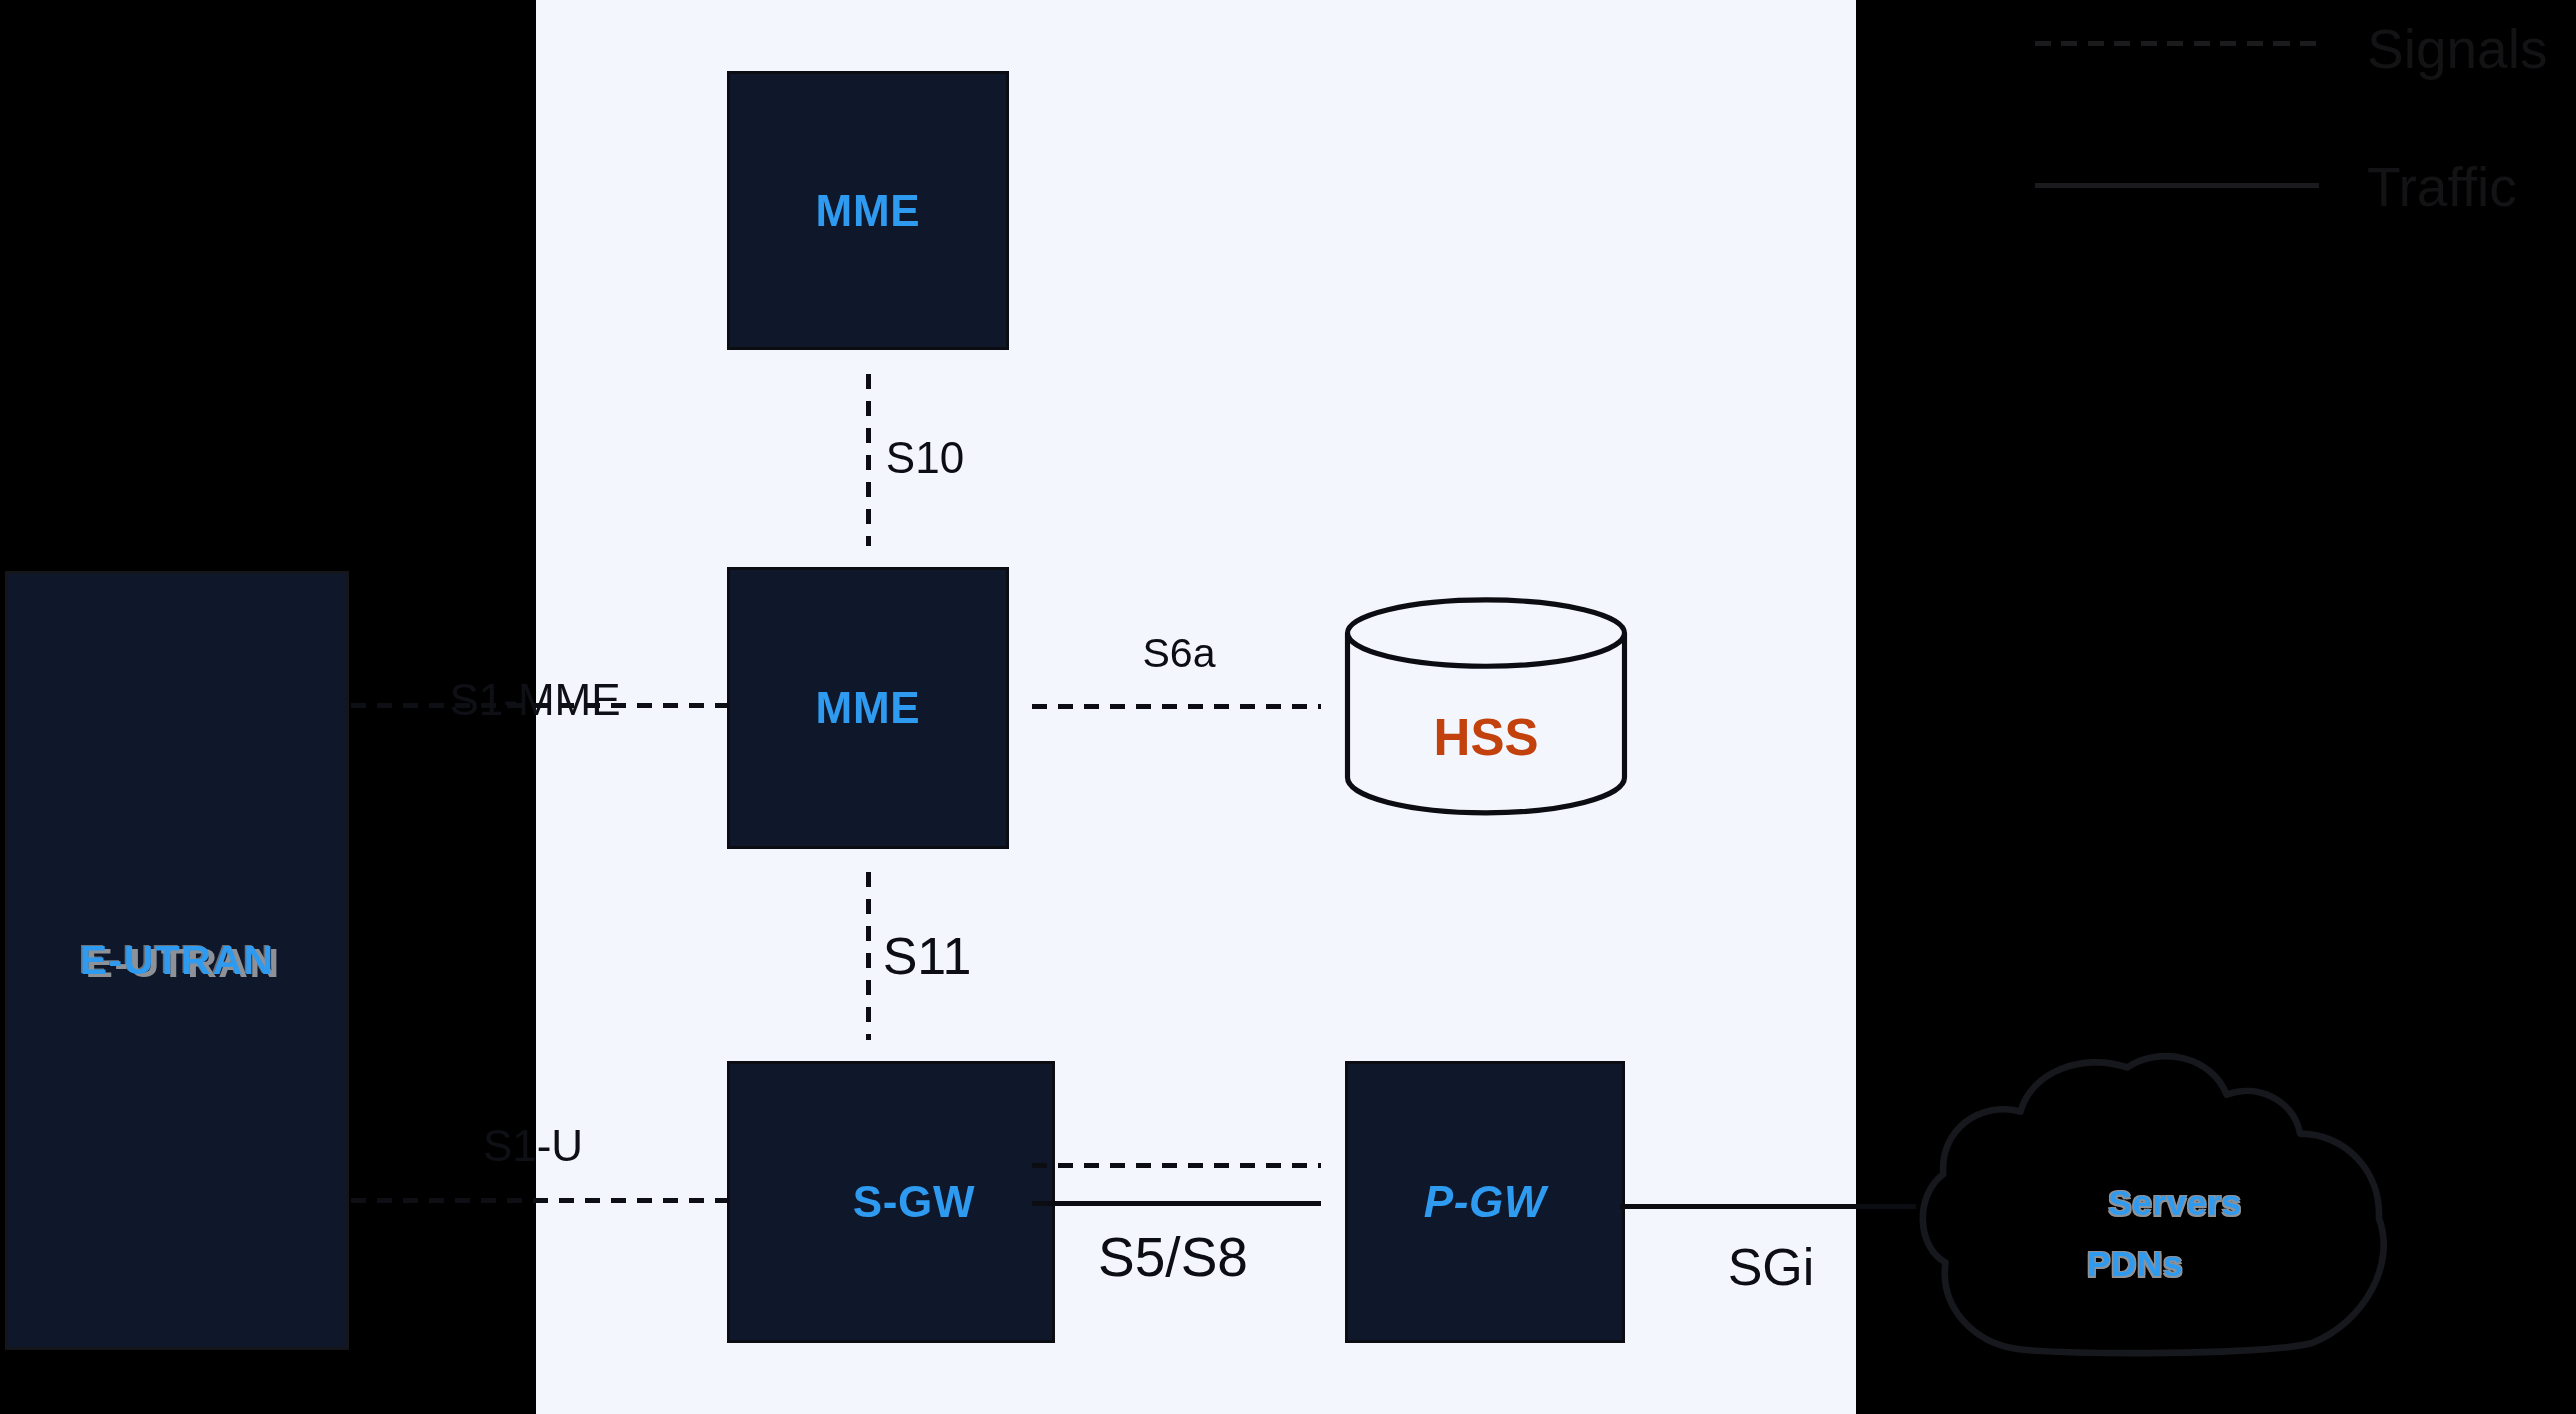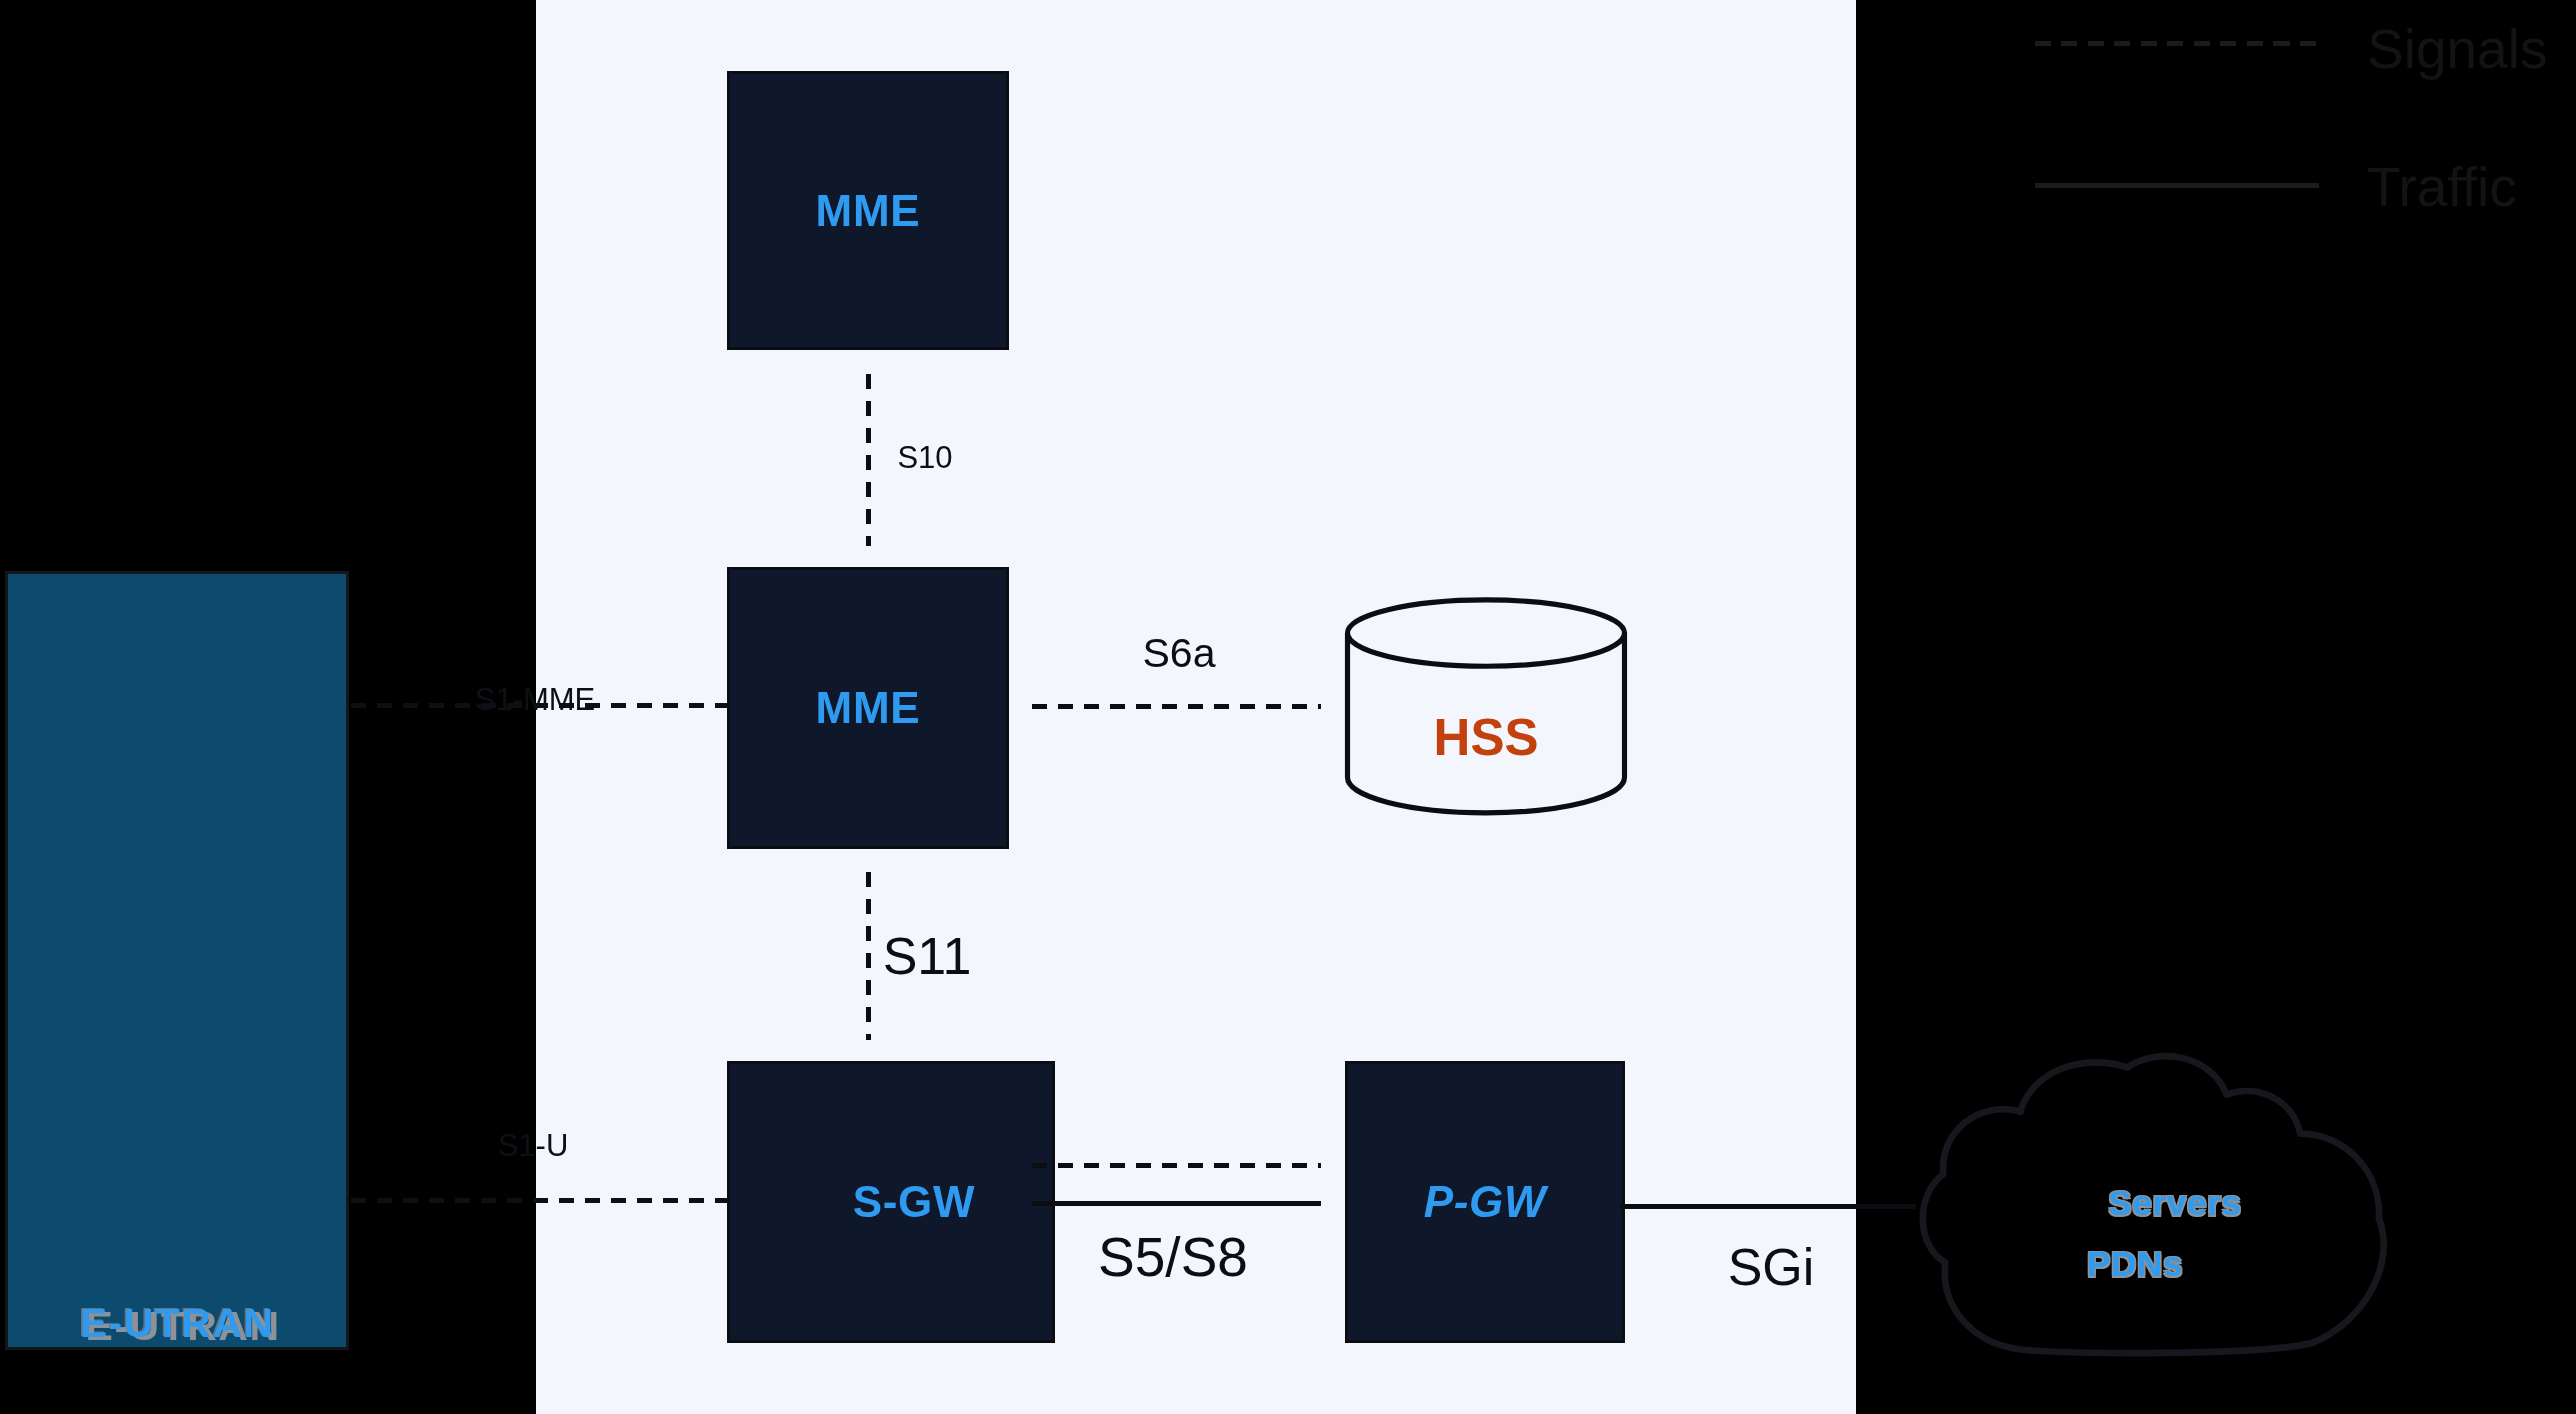--- a/index.html
+++ b/index.html
@@ -6,27 +6,27 @@
   .stage{
     position:relative;width:2576px;height:1415px;background:#000;
     overflow:hidden;font-family:"Liberation Sans",sans-serif;
   }
   .panel{position:absolute;left:536px;top:0;width:1320px;height:1415px;background:#f3f6fc;}
   
   .nbox{position:absolute;border:3.7px solid #0b0d12;background:#0f172a;
         display:flex;align-items:center;justify-content:center;}
   .nbox-label{font-weight:bold;font-size:44px;color:#2f9bf0;letter-spacing:0.7px;}
   
-  .dbox{position:absolute;border:3.7px solid #15161b;background:#0c4a6e;
-        display:flex;align-items:flex-end;justify-content:center;}
+  .dbox{position:absolute;border:3.7px solid #15161b;background:#0f172a;
+        display:flex;align-items:center;justify-content:center;}
   .dbox-label{font-weight:bold;font-size:41px;color:#2f9bf0;letter-spacing:1.5px;
         text-shadow:5.9px 2.9px 0 #8e9196,-1.5px -1.5px 0 #6c6f74;}
   
   .iface{position:absolute;transform:translate(-50%,-50%);color:#0c0e13;white-space:nowrap;}
-  .f54{font-size:31px;} .f56{font-size:41px;} .f58{font-size:55px;} .f70{font-size:52px;}
+  .f54{font-size:44px;} .f56{font-size:41px;} .f58{font-size:55px;} .f70{font-size:52px;}
   .dim{color:#0e1016;}
   
   .hdash{position:absolute;height:5.2px;
          background:repeating-linear-gradient(90deg,#0b0d12 0 14.7px,transparent 14.7px 26px);}
   .hdash.dim2{background:repeating-linear-gradient(90deg,#0d0f15 0 14.7px,transparent 14.7px 26px);}
   .vdash{position:absolute;width:5.2px;
          background:repeating-linear-gradient(180deg,#0b0d12 0 14.7px,transparent 14.7px 27px);}
   .hsolid{position:absolute;height:5.2px;background:#0b0d12;}
   
   .leg-dash{position:absolute;height:5.2px;

